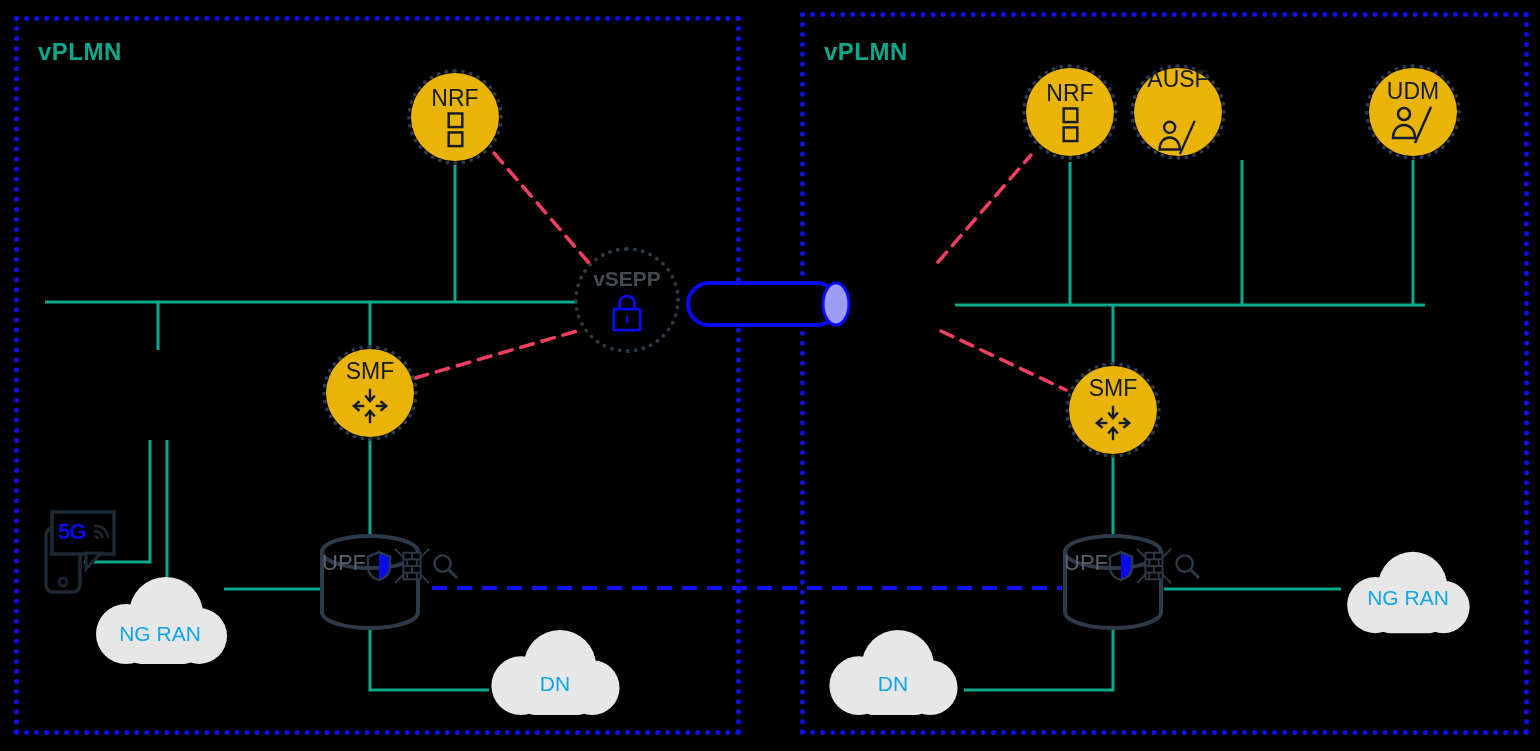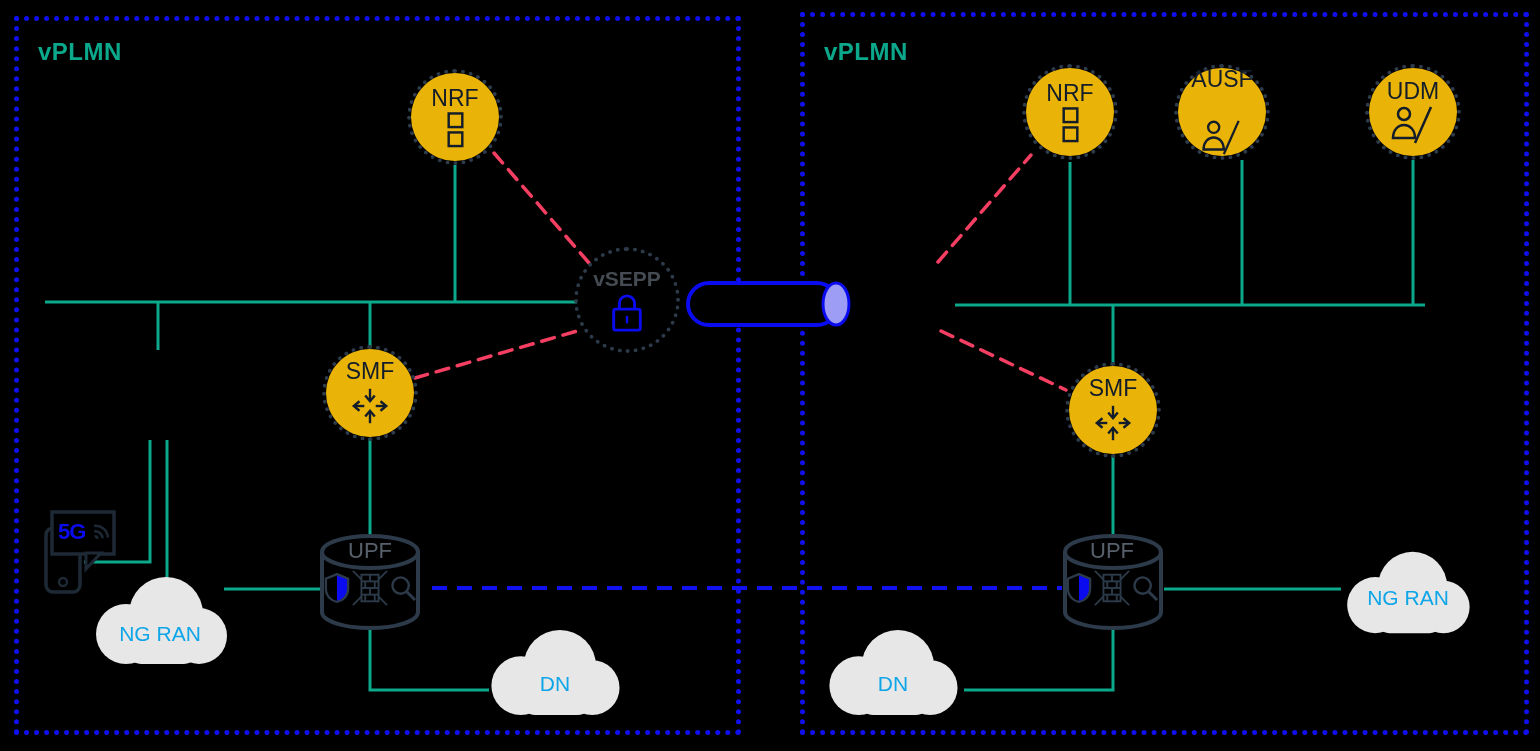--- a/index.html
+++ b/index.html
@@ -26,25 +26,25 @@
     z-index:2;gap:2px;}
   .node .lbl{font-size:23px;color:#121c2a;line-height:1;}
   .sepp{width:106px;height:106px;background:transparent;}
   .sepp .lbl{font-size:21px;color:#454b52;font-weight:600;}
   #node-nrf-v{left:407px;top:69px;}
   #node-amf{left:110px;top:347px;}
   #node-smf-v{left:322px;top:345px;}
   #node-vsepp{left:574px;top:247px;}
   #node-hsepp{left:850px;top:250px;}
   #node-nrf-h{left:1022px;top:64px;}
-  #node-ausf{left:1174px;top:64px;gap:28px;}
+  #node-ausf{left:1130px;top:64px;gap:28px;}
   #node-udm{left:1365px;top:64px;}
   #node-smf-h{left:1065px;top:362px;}
   
-  .upf-overlay{position:absolute;width:96px;z-index:2;display:flex;flex-direction:column;align-items:center;}
+  .upf-overlay{position:absolute;width:96px;z-index:2;display:flex;align-items:center;}
   .upf-overlay .lbl{font-size:22px;color:#57606b;line-height:1;}
   .upf-icons{display:flex;align-items:center;gap:1px;margin-top:7px;}
   #upf-v{left:322px;top:540px;}
   #upf-h{left:1064px;top:540px;}
   
   .cloud-label{position:absolute;width:130px;text-align:center;font-size:21px;color:#0ea5e9;z-index:2;}
   #ngran-v-label{left:95px;top:622px;}
   #dn-v-label{left:490px;top:672px;}
   #dn-h-label{left:828px;top:672px;}
   #ngran-h-label{left:1343px;top:586px;}

